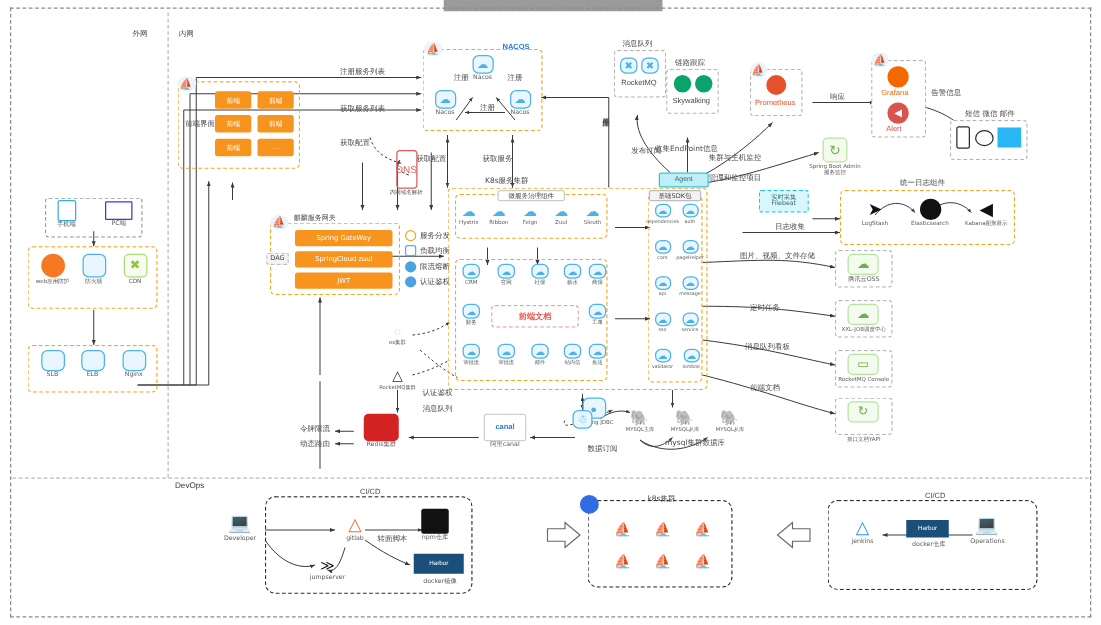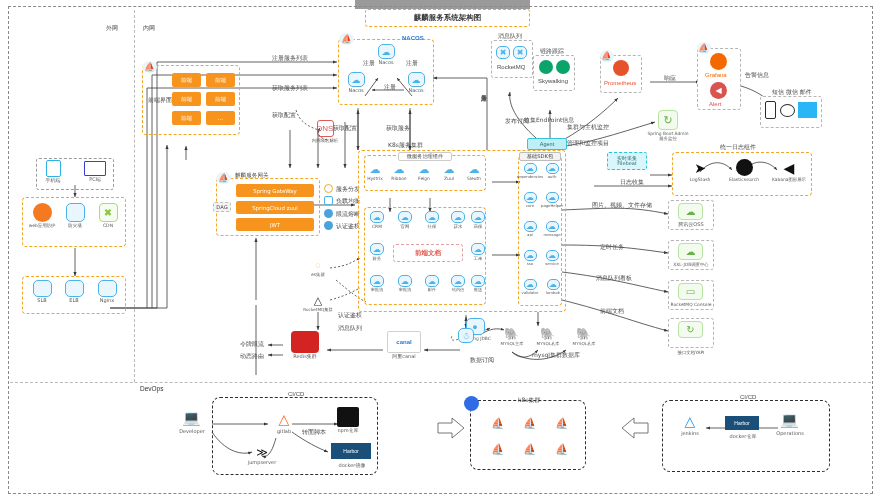--- a/index.html
+++ b/index.html
@@ -51,23 +51,20 @@
 
   <div class="frame"></div>
 
   <div class="vsep" style="left:134px;top:10px;height:372px;"></div>
   <div class="hsep" style="left:10px;top:382px;width:861px;"></div>
 
   <div class="lbl cn" style="left:106px;top:25px;">外网</div>
   <div class="lbl cn" style="left:143px;top:25px;">内网</div>
   <div class="sect" style="left:140px;top:385px;font-size:6.5px;">DevOps</div>
 
-  <div class="title-box" style="left:365px;top:9px;width:165px;height:18px;">
-    <span>麒麟服务系统架构图</span>
-  </div>
 
   <svg viewBox="0 0 881 500">
     <defs>
       <marker id="ar" markerWidth="6" markerHeight="6" refX="5" refY="2" orient="auto">
         <path d="M0,0 L5,2 L0,4 z" fill="#3a3a3a"></path>
       </marker>
       <marker id="arS" markerWidth="5" markerHeight="5" refX="4" refY="1.7" orient="auto">
         <path d="M0,0 L4,1.7 L0,3.4 z" fill="#3a3a3a"></path>
       </marker>
       <marker id="arW" markerWidth="7" markerHeight="7" refX="6" refY="2.4" orient="auto">
@@ -251,21 +248,21 @@
   <div class="lbl cn" style="left:406px;top:60px;">注册</div>
   <div class="lbl cn" style="left:384px;top:84px;">注册</div>
   <div class="lbl cn" style="left:333px;top:125px;">获取配置</div>
   <div class="lbl cn" style="left:386px;top:125px;">获取服务</div>
   <div class="lbl cn" style="left:480px;top:90px;writing-mode:vertical-rl;">注册服务</div>
   <div class="lbl cn" style="left:272px;top:55px;">注册服务列表</div>
   <div class="lbl cn" style="left:272px;top:85px;">获取服务列表</div>
   <div class="lbl cn" style="left:272px;top:112px;">获取配置</div>
 
   <div class="node" style="left:325px;top:120px;width:34px;">
-    <div class="ico" style="width:17px;height:17px;border:1px solid #e05a5a;border-radius:3px;color:#e05a5a;font-size:8px;">DNS</div>
+    <div class="ico" style="width:17px;height:31px;border:1px solid #e05a5a;border-radius:3px;color:#e05a5a;font-size:8px;">DNS</div>
     <div class="cap" style="font-size:4.4px;">内网域名解析</div>
   </div>
 
   <div class="zone dash-orange" style="left:216px;top:178px;width:104px;height:58px;"></div>
   <div class="ico" style="position:absolute;left:216px;top:172px;width:15px;height:12px;border-radius:50%;background:#e9f4fc;color:#2496ed;font-size:9px;">⛵</div>
   <div class="lbl cn" style="left:235px;top:172px;font-size:5.6px;">麒麟服务网关</div>
   <div class="hdr" style="left:213px;top:202px;width:18px;height:10px;border-style:dashed;">DAG</div>
   <div class="orangebox" style="left:236px;top:184px;width:78px;height:13px;">Spring GateWay</div>
   <div class="orangebox" style="left:236px;top:201px;width:78px;height:13px;">SpringCloud zuul</div>
   <div class="orangebox" style="left:236px;top:218px;width:78px;height:13px;">JWT</div>

